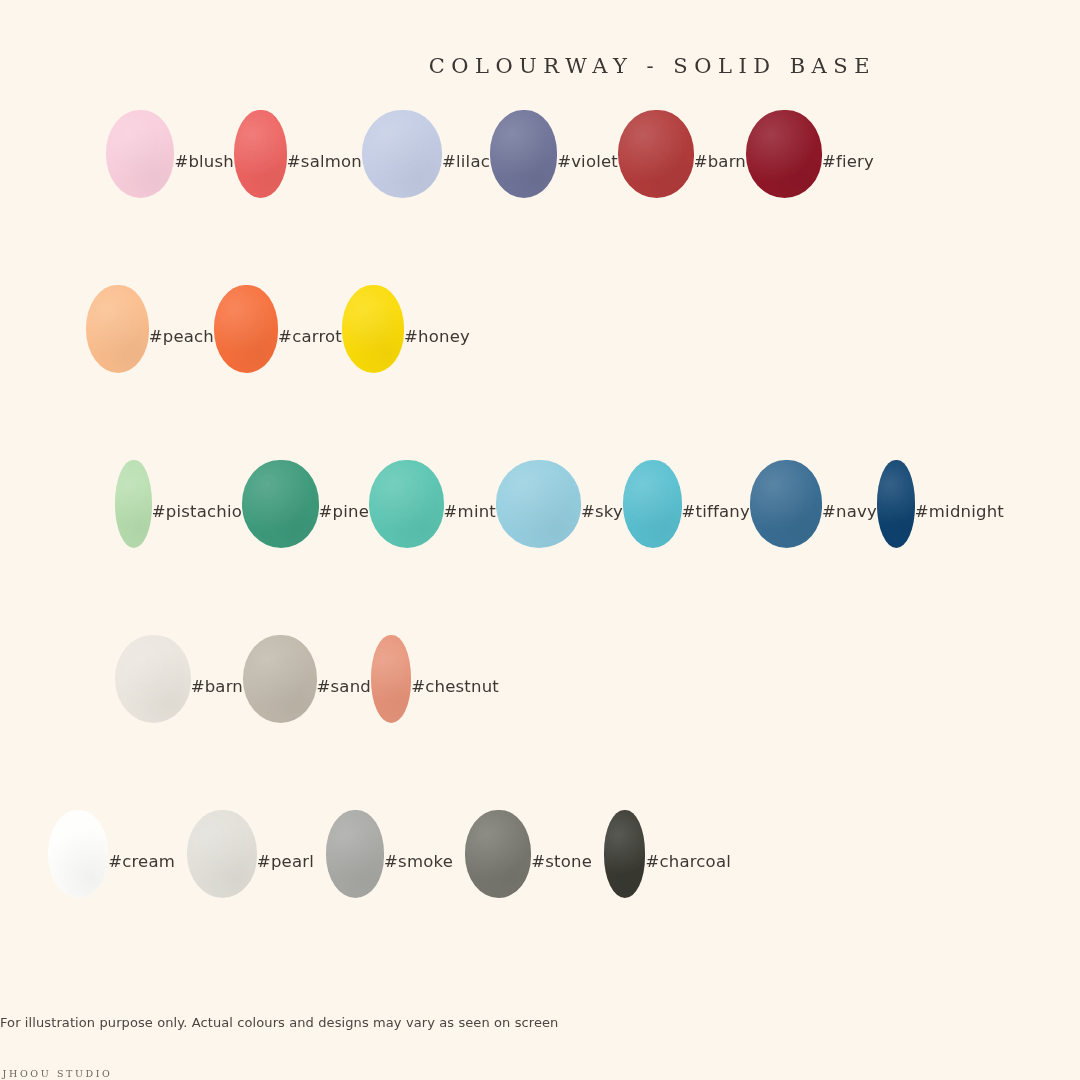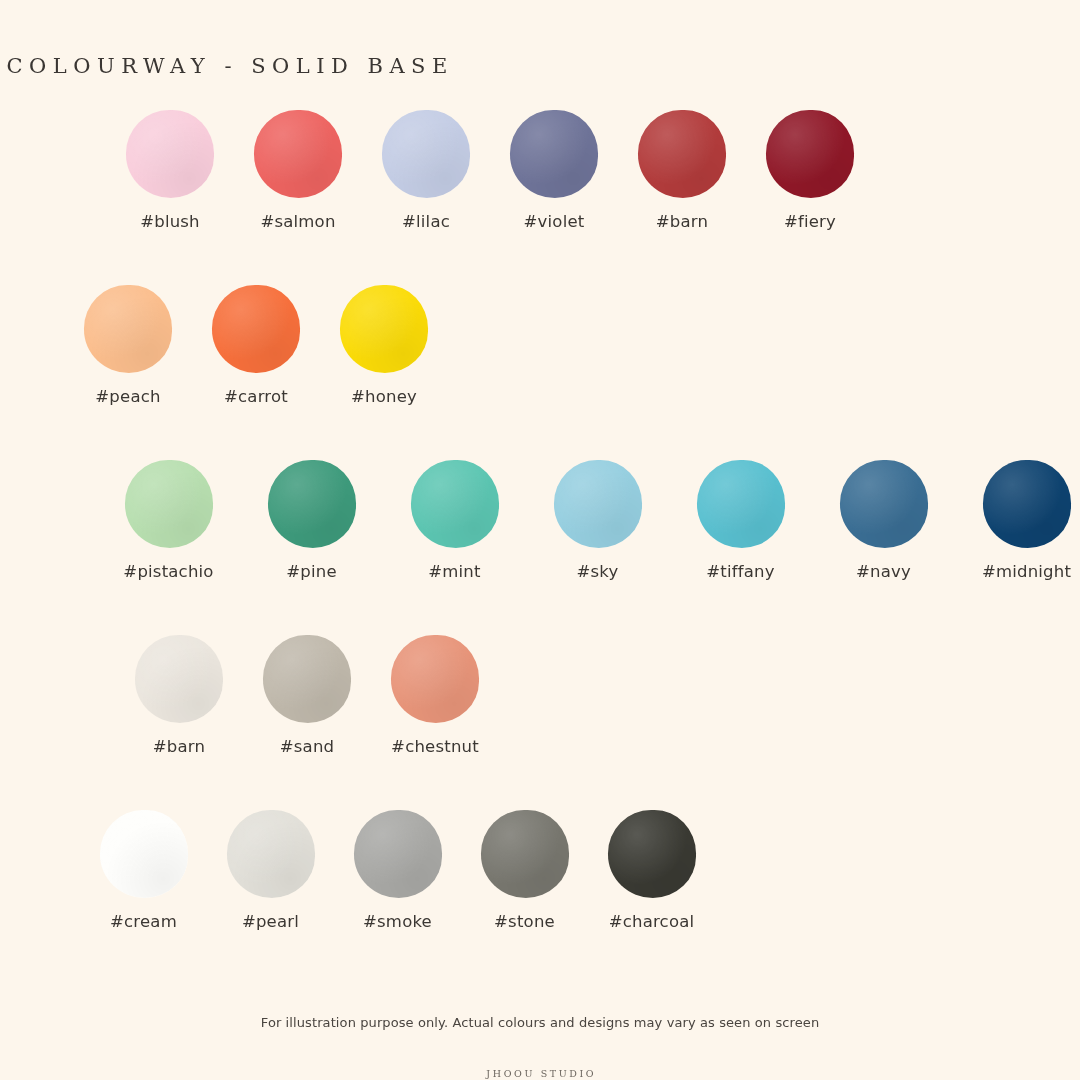--- a/index.html
+++ b/index.html
@@ -20,21 +20,21 @@
     position: relative;
     box-sizing: border-box;
   }
 
   
   .title {
     position: absolute;
     top: 54px;
     left: 0;
     width: 876px;
-    text-align: left;
+    text-align: right;
     font-family: "DejaVu Serif", "Liberation Serif", serif;
     font-size: 21px;
     font-weight: 400;
     letter-spacing: 6.5px;
     color: #3A3633;
     text-indent: 6.5px;
   }
 
   
   .palette {
@@ -43,31 +43,30 @@
     left: 0;
     width: 1080px;
   }
   .row {
     display: flex;
     justify-content: flex-start;
     align-items: flex-start;
     margin-bottom: 0;
   }
   .row-1 { padding-left: 106px; }
-  .row-2 { padding-left: 64px; }
-  .row-3 { padding-left: 115px; gap: 36px; }
+  .row-2 { padding-left: 64px; margin-left: 22px; }
+  .row-3 { padding-left: 115px; }
   .row-4 { padding-left: 115px; }
-  .row-5 { padding-left: 80px; }
+  .row-5 { padding-left: 48px; gap: 12px; }
 
   .row-1, .row-2, .row-3, .row-4, .row-5 { height: 175px; }
 
   .swatch-cell {
     width: 128px;
     display: flex;
-    flex-direction: column;
     align-items: center;
   }
   .row-3 .swatch-cell { width: 127px; }
   .row-5 .swatch-cell { width: 127px; }
 
   .chip {
     width: 88px;
     height: 88px;
     border-radius: 50% 48% 50% 52% / 50% 50% 48% 50%;
     position: relative;
@@ -90,21 +89,20 @@
     color: #3B3733;
     letter-spacing: 0.2px;
     white-space: nowrap;
   }
 
   
   .footer {
     position: absolute;
     left: 0;
     width: 1080px;
-    text-align: center;
   }
   .disclaimer {
     top: 1015px;
     font-family: "DejaVu Sans", "Liberation Sans", sans-serif;
     font-size: 13px;
     color: #4A4540;
     letter-spacing: 0.1px;
   }
   .studio {
     top: 1045px;

